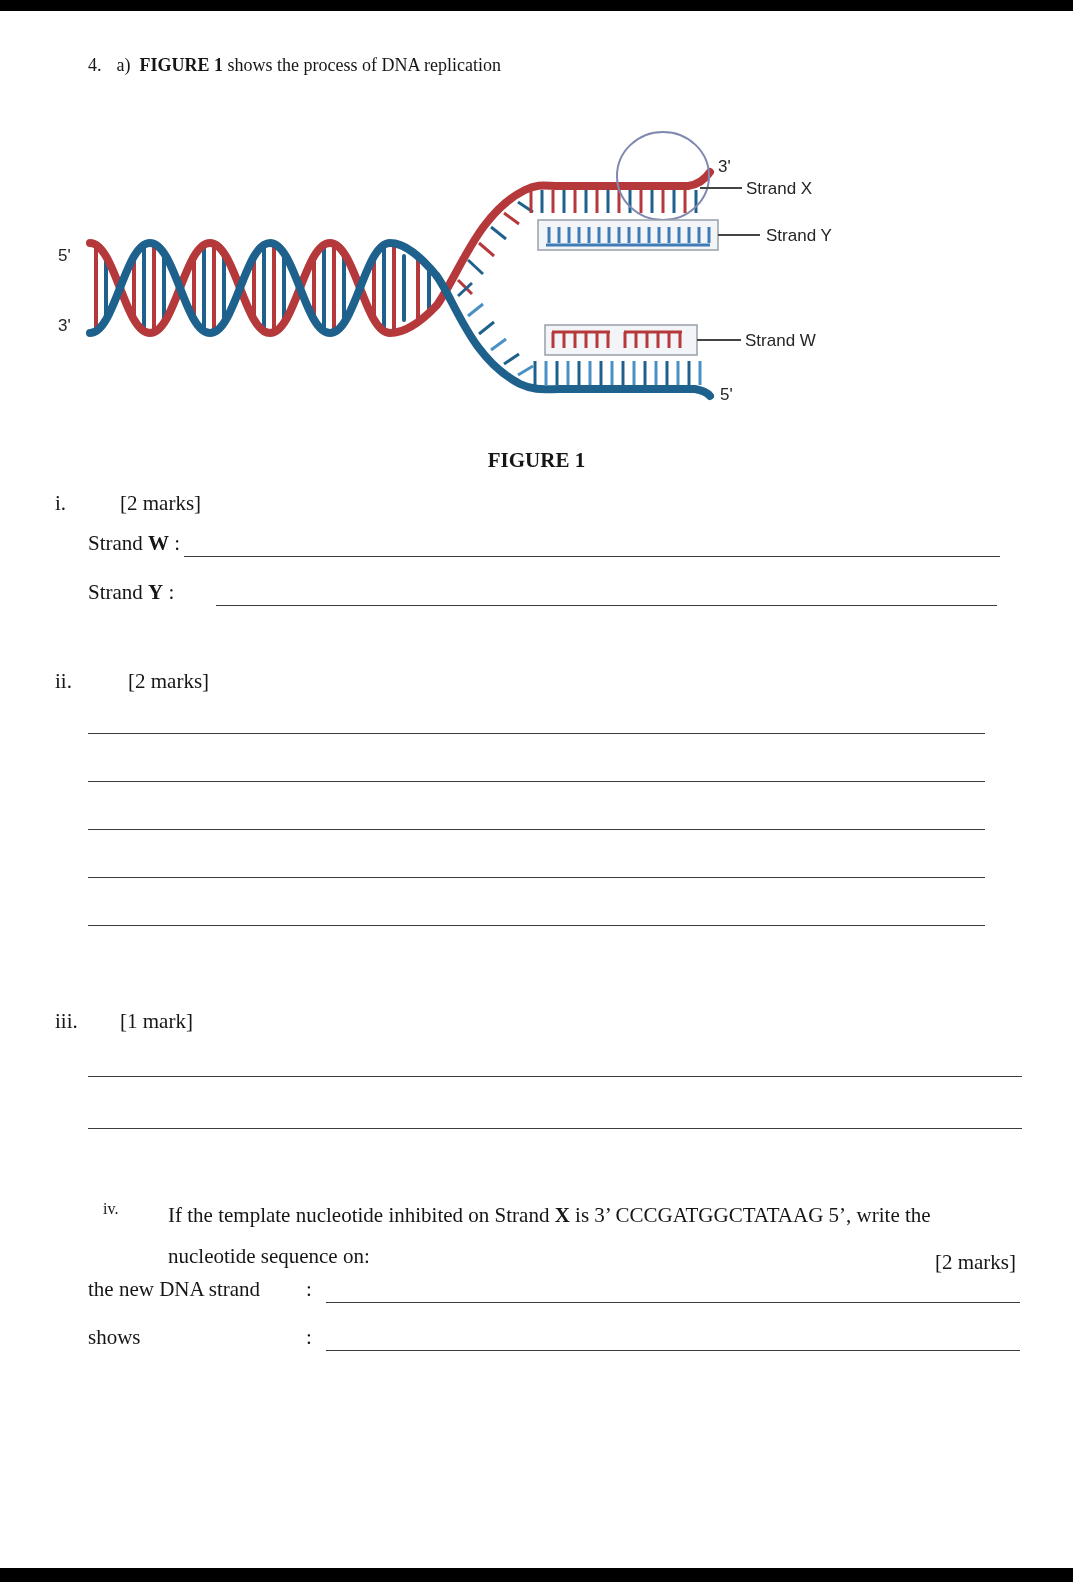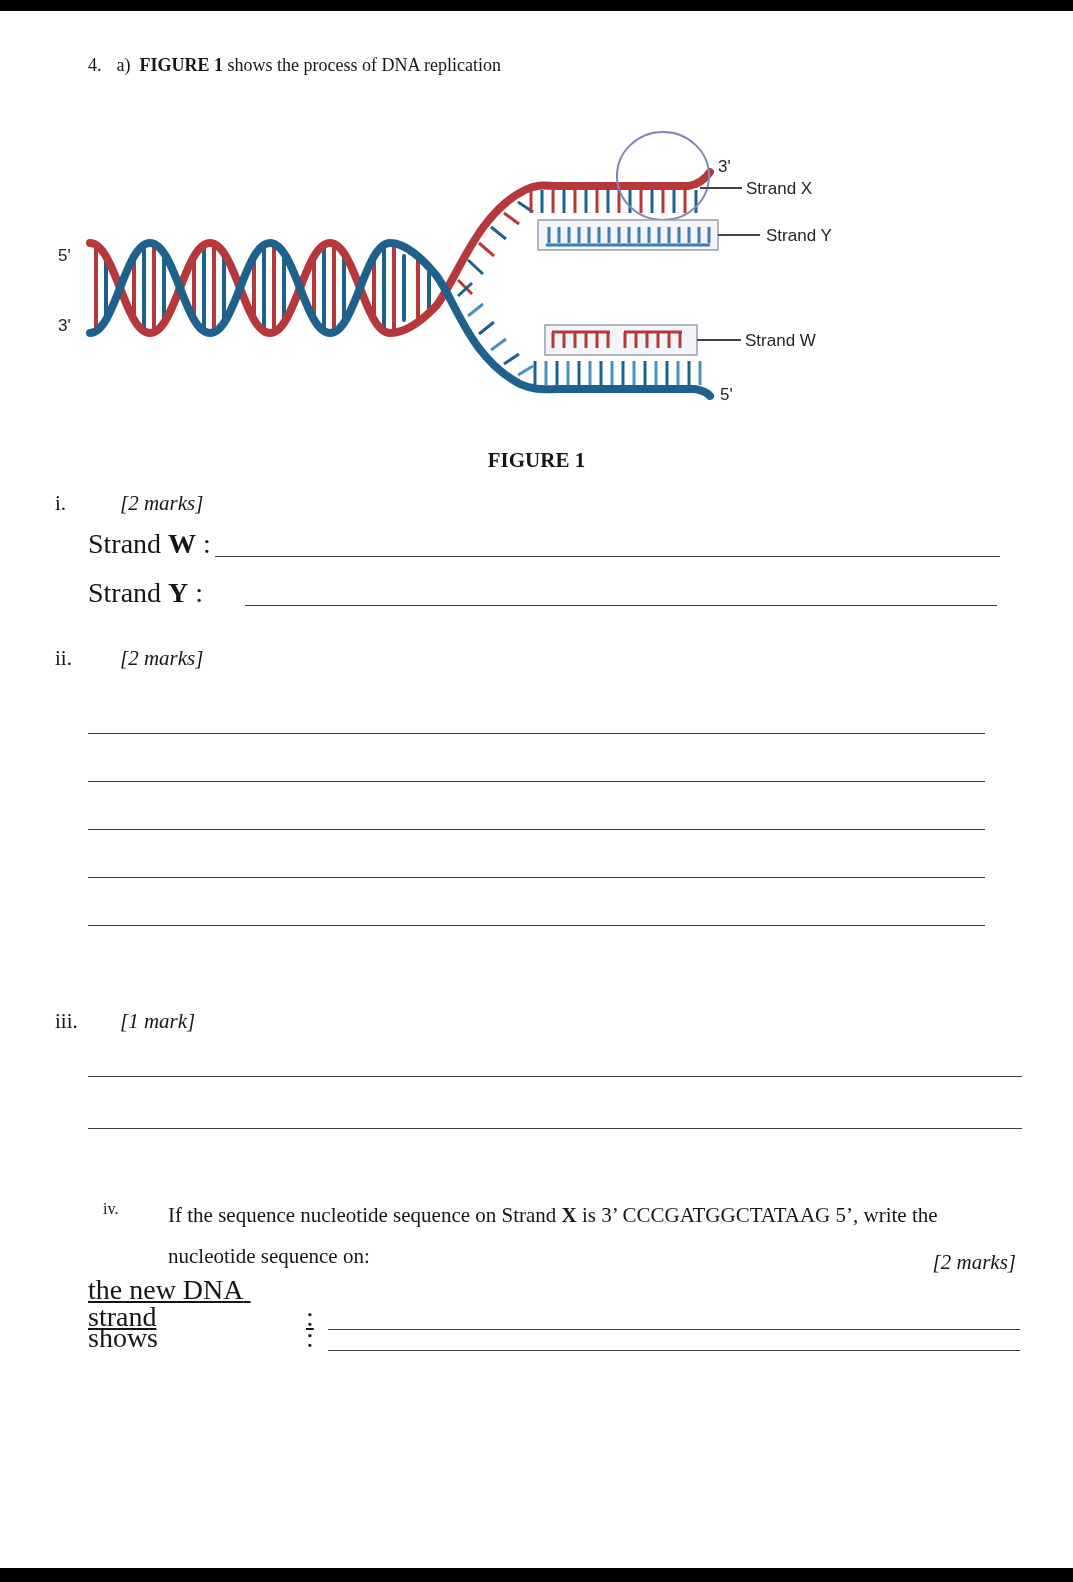--- a/index.html
+++ b/index.html
@@ -33,36 +33,36 @@
   .connector{stroke:#444;stroke-width:2;}
   .fbox{fill:#f2f4f8;stroke:#98a0aa;stroke-width:1.5;}
   .circle{fill:none;stroke:#8088b0;stroke-width:2;}
 
   #caption{top:448px;left:0;width:1073px;text-align:center;font-size:21px;font-weight:bold;}
 
   
   .qrow{position:absolute;display:flex;align-items:flex-start;font-size:21px;line-height:27px;}
   .qnum{width:65px;flex:none;}
   .qtext{flex:1;}
-  .qmarks{flex:none;font-style:italic;}
+  .qmarks{flex:none;}
   #q1row{top:490px;left:55px;right:76px;}
-  #q2row{top:645px;left:55px;right:91px;}
+  #q2row{top:668px;left:55px;right:91px;gap:8px;}
   #q3row{top:1008px;left:55px;right:28px;}
 
   #q4row{top:1195px;left:55px;right:57px;height:86px;margin-left:48px;}
   #q4row .q4text{margin-left:65px;line-height:41px;font-size:21px;}
   #q4row .qnum{position:absolute;left:0;top:5px;}
   #q4row .qmarks{position:absolute;right:0;bottom:6px;font-size:21px;}
 
   
-  .field{position:absolute;display:flex;align-items:flex-end;font-size:28px;line-height:27px;}
+  .field{position:absolute;display:flex;align-items:flex-end;font-size:21px;line-height:27px;}
   .fline{flex:1;border-bottom:1.6px solid #3c3c3c;height:10px;margin-left:4px;}
   #fieldW{top:530px;left:88px;right:73px;}
   #fieldY{top:579px;left:88px;right:76px;gap:38px;}
-  #fieldDNA{top:1276px;left:88px;right:53px;text-decoration:underline;}
+  #fieldDNA{top:1276px;left:88px;right:53px;}
   #fieldMRNA{top:1324px;left:88px;right:53px;}
   .flabel-fixed{width:218px;flex:none;}
   .colon{flex:none;margin-right:10px;}
 
   
   .bl{position:absolute;left:88px;border-bottom:1.6px solid #3c3c3c;height:0;}
   .blw2{width:897px;}
   .blw3{width:934px;}
 </style>
 </head>
@@ -255,21 +255,21 @@
   <span class="qnum">iii.</span>
   <span class="qmarks">[1 mark]</span>
 </div>
 
 <div class="bl blw3" style="top:1076px;"></div>
 <div class="bl blw3" style="top:1128px;"></div>
 
 <div id="q4row" class="abs">
   <span class="qnum">iv.</span>
   <div class="q4text">
-    <div><span class="pre">If the sequence nucleotide sequence on Strand </span><span class="pre b">X</span><span class="pre"> is 3’ CCCGATGGCTATAAG 5’, write the</span></div>
+    <div><span class="pre">If the template nucleotide inhibited on Strand </span><span class="pre b">X</span><span class="pre"> is 3’ CCCGATGGCTATAAG 5’, write the</span></div>
     <div class="pre">nucleotide sequence on:</div>
   </div>
   <span class="qmarks">[2 marks]</span>
 </div>
 
 <div id="fieldDNA" class="field">
   <span class="flabel-fixed pre">the new DNA strand</span>
   <span class="colon pre">:</span>
   <div class="fline"></div>
 </div>

